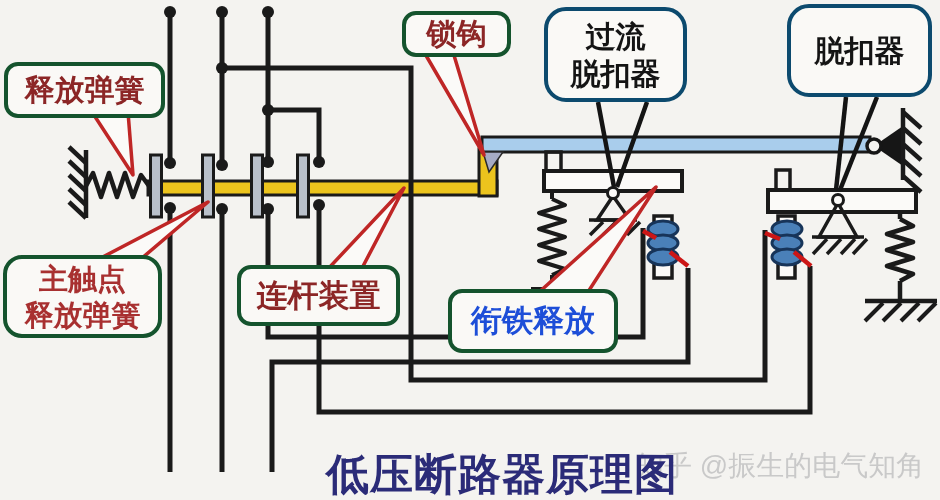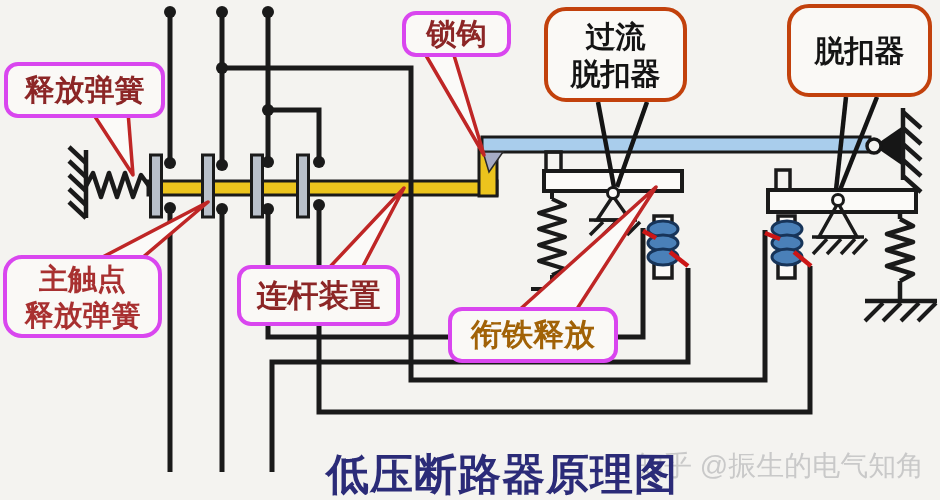--- a/index.html
+++ b/index.html
@@ -7,29 +7,29 @@
   .stage{
     position:relative;width:940px;height:500px;overflow:hidden;
     background:#f4f3f0;
   }
   .stage svg{position:absolute;left:0;top:0;}
   .callout{
     position:absolute;box-sizing:border-box;background:#faf9f6;
     display:flex;flex-direction:column;align-items:center;justify-content:center;
     text-align:center;font-weight:bold;z-index:10;
   }
-  .red-box{border:4px solid #d946ef;border-radius:14px;color:#8c2626;}
-  .black-bubble{border:4px solid #c2410c;border-radius:22px;color:#141414;}
+  .red-box{border:4px solid #14532d;border-radius:14px;color:#8c2626;}
+  .black-bubble{border:4px solid #0c4a6e;border-radius:22px;color:#141414;}
   .c-release{left:4px;top:62px;width:161px;height:56px;font-size:30px;}
   .c-lock{left:402px;top:11px;width:109px;height:46px;font-size:30px;}
   .c-oc{left:544px;top:7px;width:143px;height:95px;font-size:30px;line-height:37px;}
   .c-uv{left:787px;top:4px;width:145px;height:93px;font-size:30px;line-height:37px;}
   .c-main{left:3px;top:255px;width:159px;height:83px;font-size:29px;line-height:36px;color:#a83030;border-radius:19px;}
   .c-link{left:237px;top:265px;width:163px;height:61px;font-size:31px;text-align:right;}
-  .c-arm{left:448px;top:307px;width:170px;height:56px;font-size:31px;color:#a16207;}
+  .c-arm{left:448px;top:289px;width:170px;height:64px;font-size:31px;color:#1d4ed8;}
   .title{
     position:absolute;left:326px;top:446px;z-index:6;
     font-size:43px;font-weight:bold;color:#2b2b78;letter-spacing:1px;white-space:nowrap;
   }
   .watermark{
     position:absolute;left:636px;top:447px;z-index:5;
     font-size:28px;color:#c9c9c9;white-space:nowrap;font-family:"Liberation Sans",sans-serif;
   }
 </style>
 </head>

